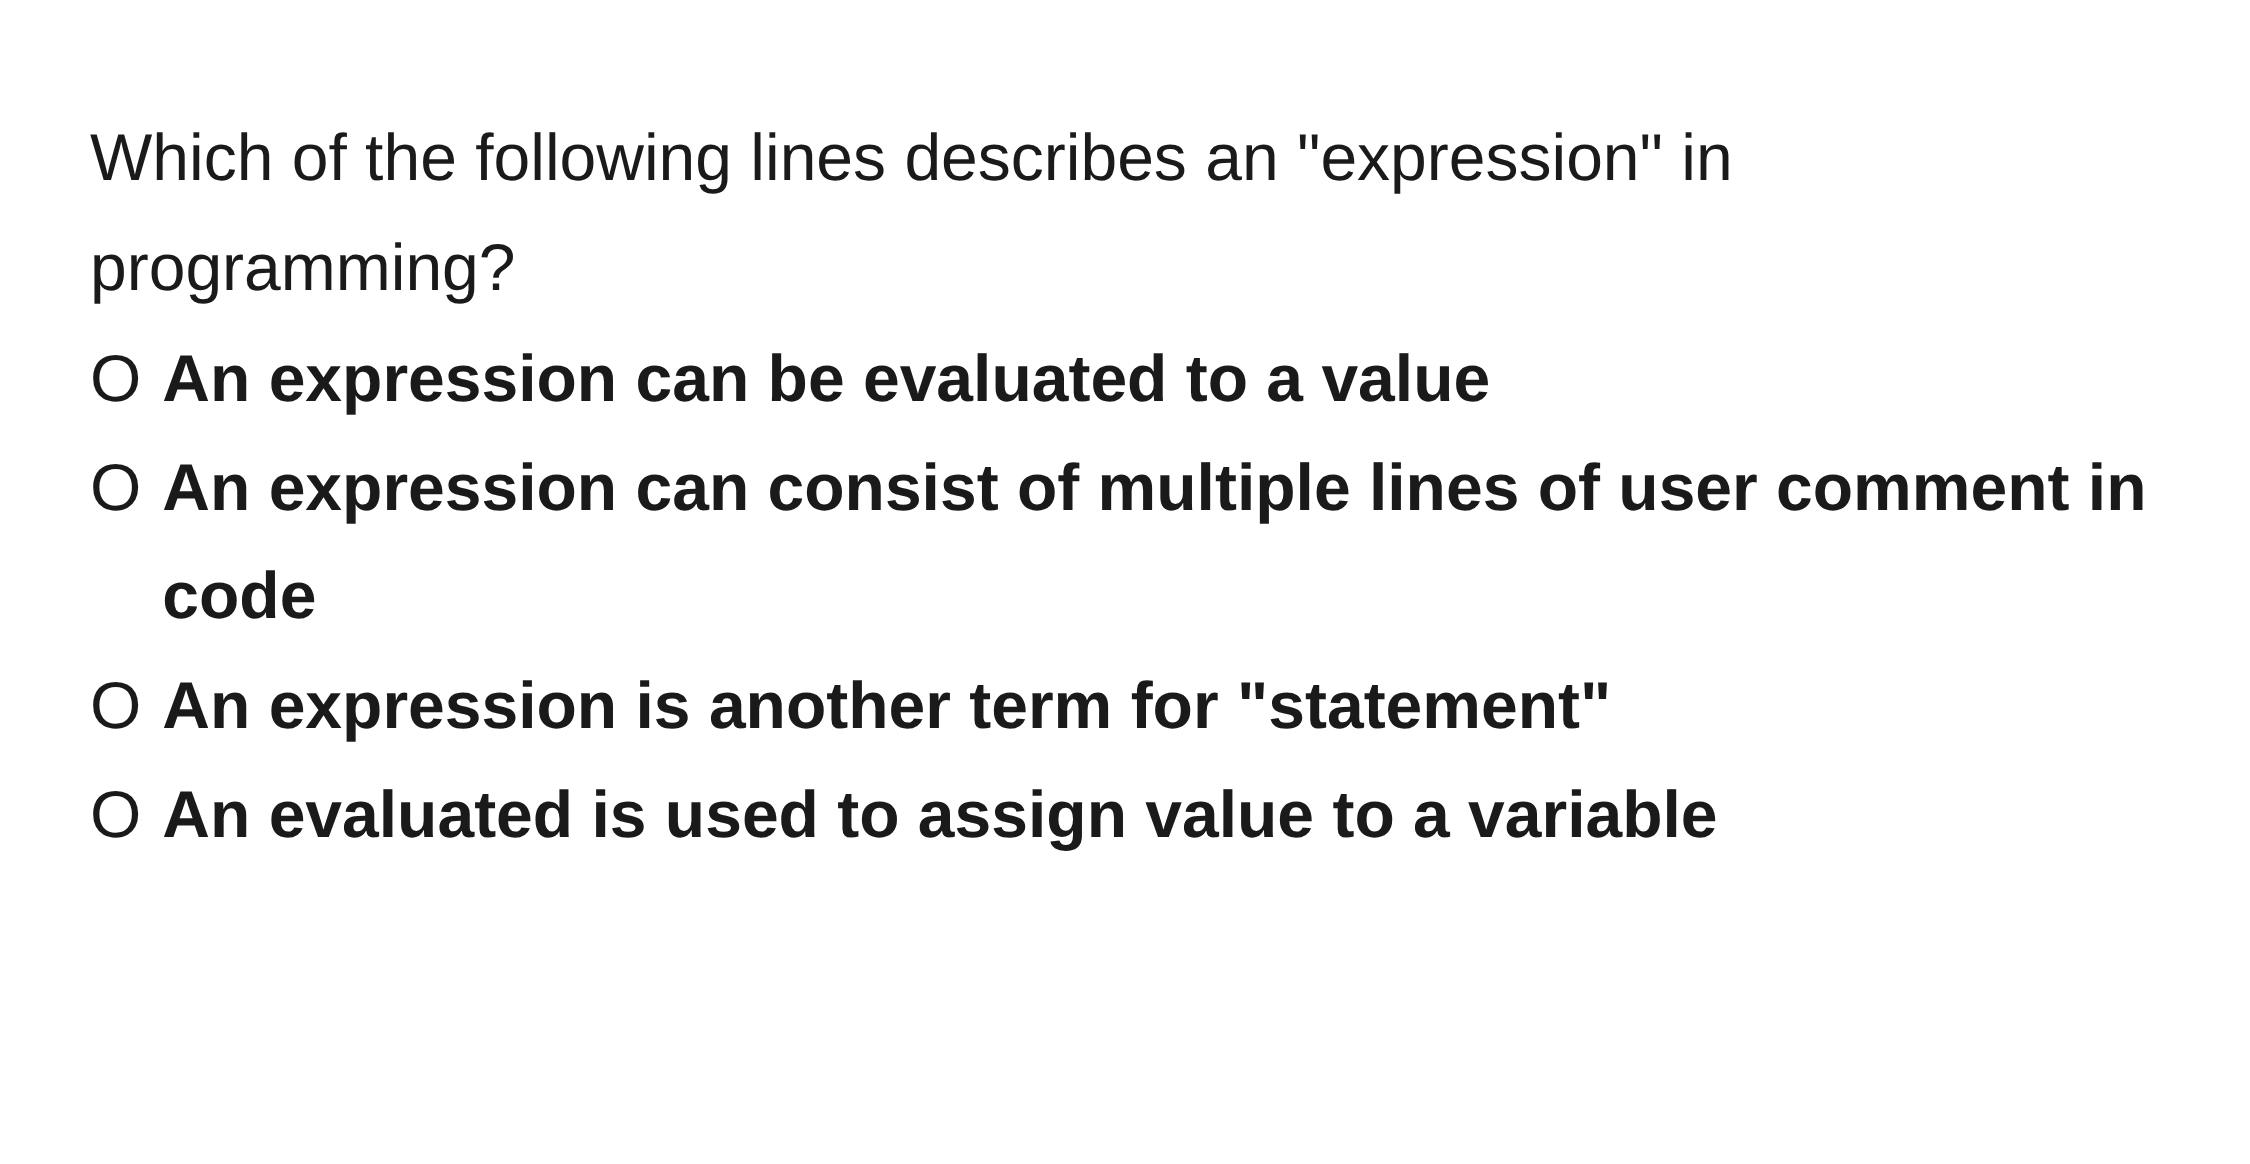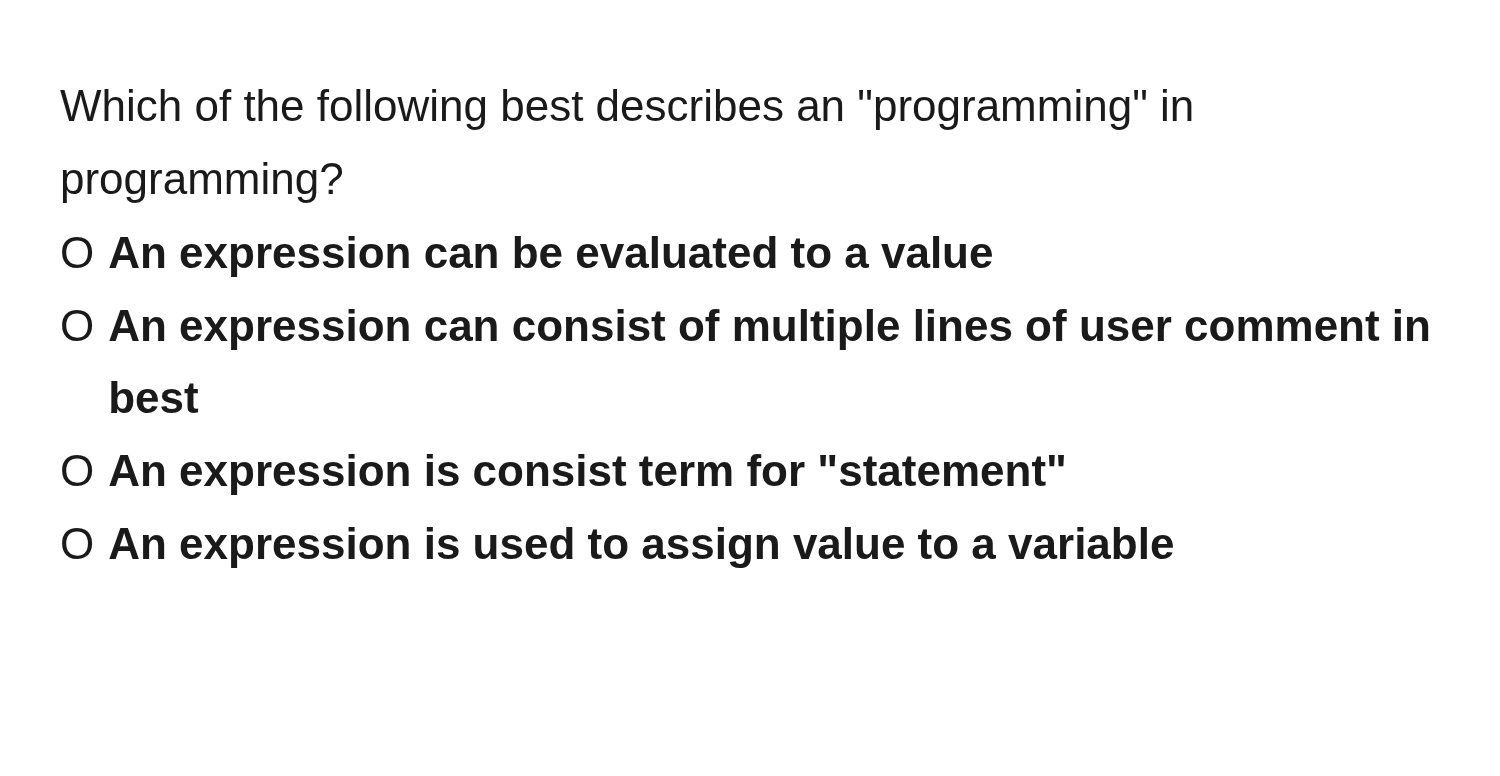--- a/index.html
+++ b/index.html
@@ -34,30 +34,30 @@
     }
     .option-label {
       flex: 1;
       font-weight: bold;
     }
   </style>
 </head>
 <body>
 
 <div class="question-container">
-  <div class="question-text">Which of the following best describes an "programming" in programming?</div>
+  <div class="question-text">Which of the following lines describes an "expression" in programming?</div>
   <div class="option-row">
     <span class="option-marker">O</span>
     <span class="option-label">An expression can be evaluated to a value</span>
   </div>
   <div class="option-row">
     <span class="option-marker">O</span>
-    <span class="option-label">An expression can consist of multiple lines of user comment in best</span>
+    <span class="option-label">An expression can consist of multiple lines of user comment in code</span>
   </div>
   <div class="option-row">
     <span class="option-marker">O</span>
-    <span class="option-label">An expression is consist term for "statement"</span>
+    <span class="option-label">An expression is another term for "statement"</span>
   </div>
   <div class="option-row">
     <span class="option-marker">O</span>
-    <span class="option-label">An expression is used to assign value to a variable</span>
+    <span class="option-label">An evaluated is used to assign value to a variable</span>
   </div>
 </div>
 
 </body></html>

